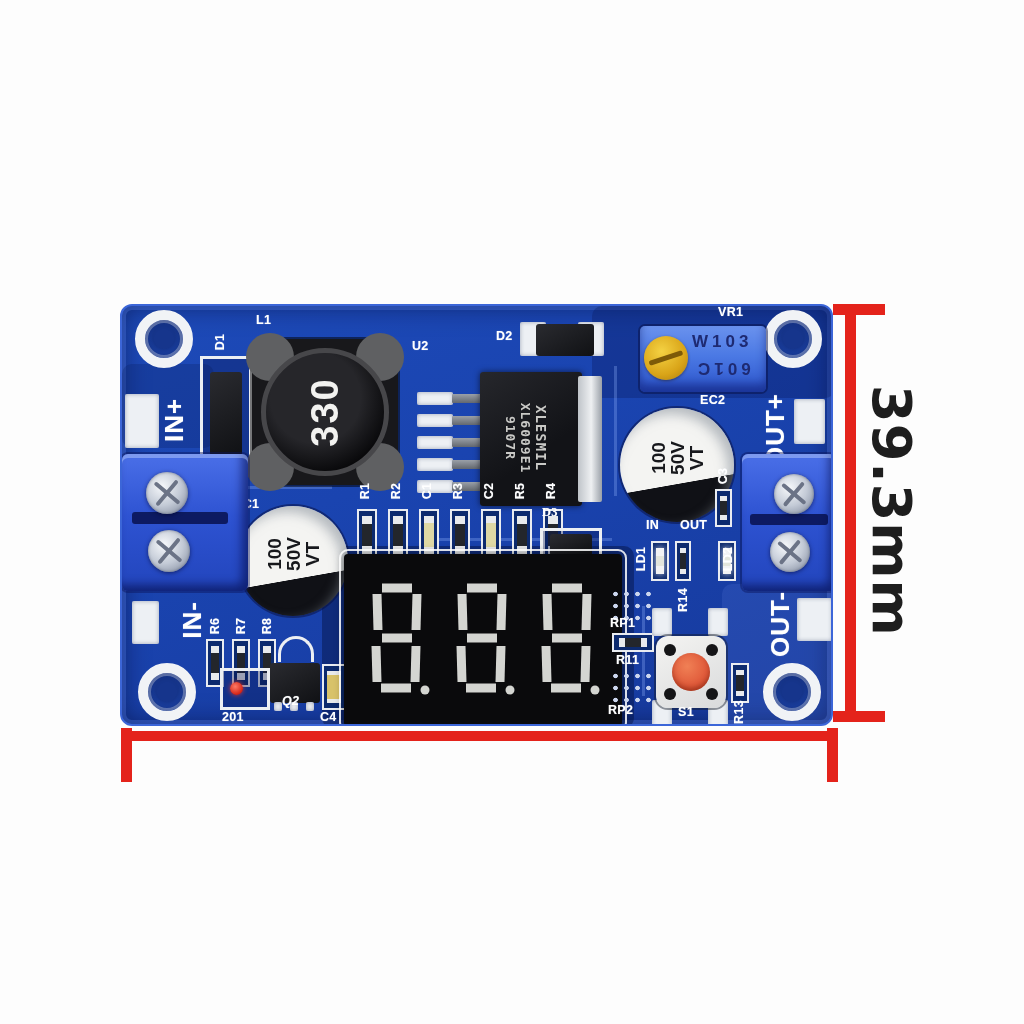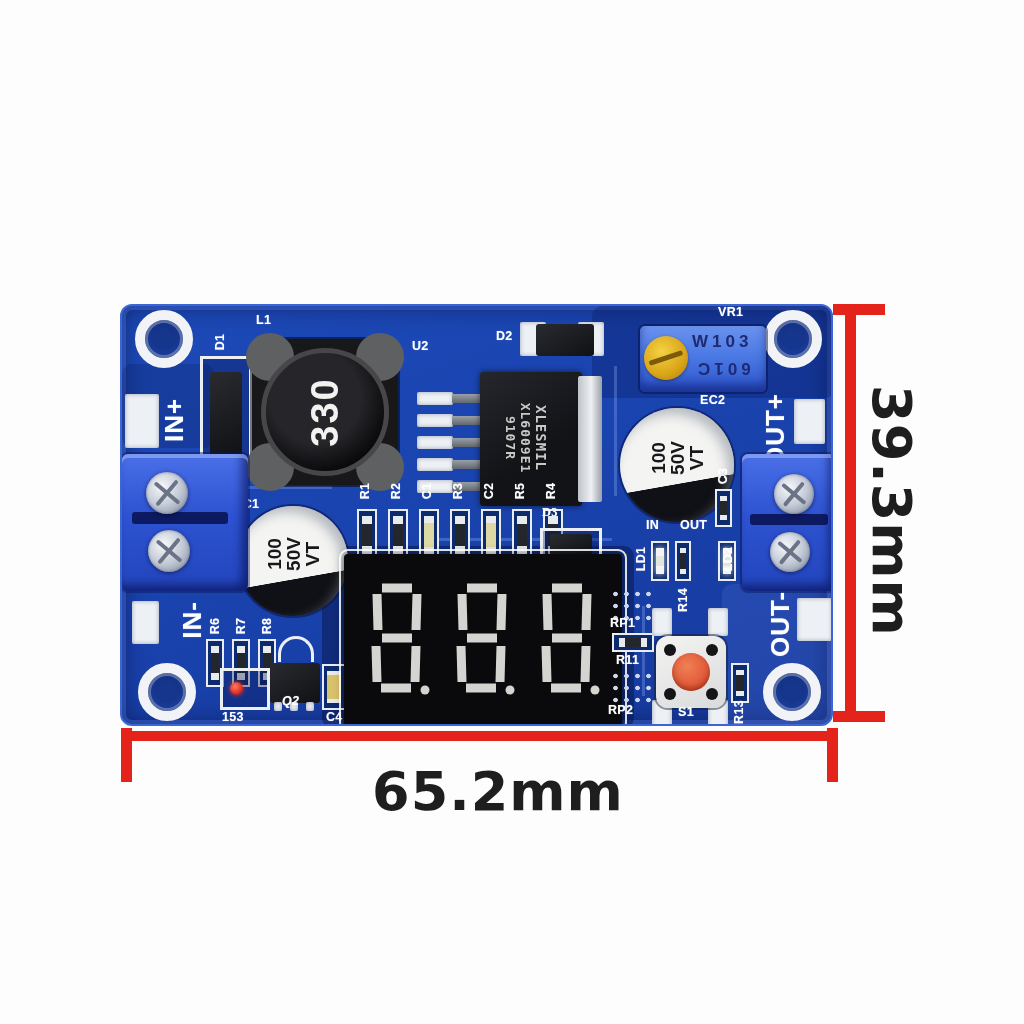--- a/index.html
+++ b/index.html
@@ -310,31 +310,31 @@
       </div>
     <div class="smd" style="left:110px;top:333px;width:18px;height:48px;">
         <span class="chipR"></span>
       </div>
     <div class="smd" style="left:136px;top:333px;width:18px;height:48px;">
         <span class="chipR"></span>
       </div>
 
     <div class="outline" style="left:98px;top:362px;width:50px;height:42px;"></div>
     <span class="ledred" style="left:108px;top:376px;"></span>
-    <span class="lbl" style="left:100px;top:405px;">153</span>
+    <span class="lbl" style="left:100px;top:405px;">201</span>
     <div class="qarc" style="left:156px;top:330px;"></div>
     <div class="blackpart" style="left:148px;top:357px;width:50px;height:40px;"></div>
     <div class="pad" style="left:152px;top:396px;width:8px;height:9px;"></div>
     <div class="pad" style="left:168px;top:396px;width:8px;height:9px;"></div>
     <div class="pad" style="left:184px;top:396px;width:8px;height:9px;"></div>
     <span class="lbl" style="left:160px;top:389px;font-style:italic;">Q2</span>
     <div class="smd" style="left:200px;top:358px;width:24px;height:46px;">
         <span class="chipC" style="background:linear-gradient(180deg,#e8eaec 0 14%,#d8c26a 14% 86%,#e8eaec 86%);"></span>
       </div>
-    <span class="lbl" style="left:198px;top:405px;margin-left:6px;">C4</span>
+    <span class="lbl" style="left:198px;top:405px;">C4</span>
 
     <div class="display">
 
       <svg class="digit" style="left:22px;" width="64" height="118" viewBox="0 0 64 118">
         <g stroke="#d4d5d1" stroke-width="9">
           <line x1="16" y1="8" x2="46" y2="8"></line>
             <line x1="11" y1="14" x2="12" y2="50"></line>
           <line x1="51" y1="14" x2="50" y2="50"></line>
             <line x1="16" y1="58" x2="46" y2="58"></line>
           <line x1="10" y1="66" x2="11" y2="102"></line>
@@ -393,20 +393,19 @@
 
     <div class="smd" style="left:609px;top:357px;width:18px;height:40px;">
         <span class="chipR"></span>
       </div>
     <span class="lbl v" style="left:617px;top:406px;">R13</span>
   </div>
 
   <div class="red" style="left:124px;top:731px;width:712px;height:10px;"></div>
   <div class="red" style="left:121px;top:728px;width:11px;height:54px;"></div>
   <div class="red" style="left:827px;top:728px;width:11px;height:54px;"></div>
-  <div class="dim-w">65.2mm</div>
 
   <div class="red" style="left:845px;top:306px;width:11px;height:416px;"></div>
   <div class="red" style="left:833px;top:304px;width:52px;height:11px;"></div>
   <div class="red" style="left:833px;top:711px;width:52px;height:11px;"></div>
   <div class="dim-h">39.3mm</div>
 
 </div>
 
 </body></html>

